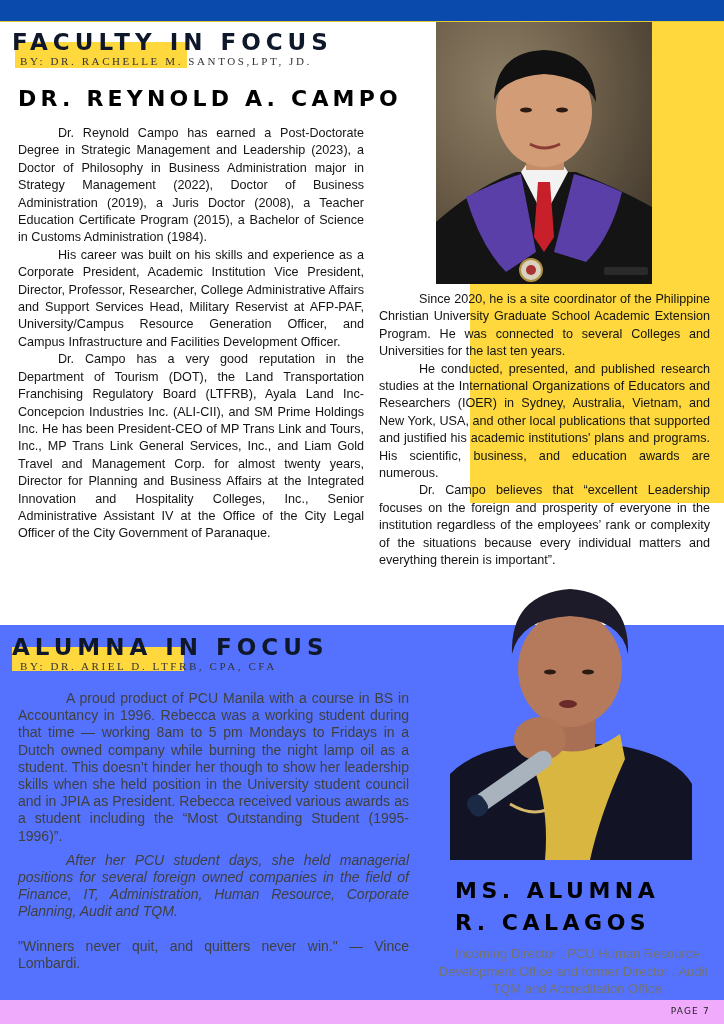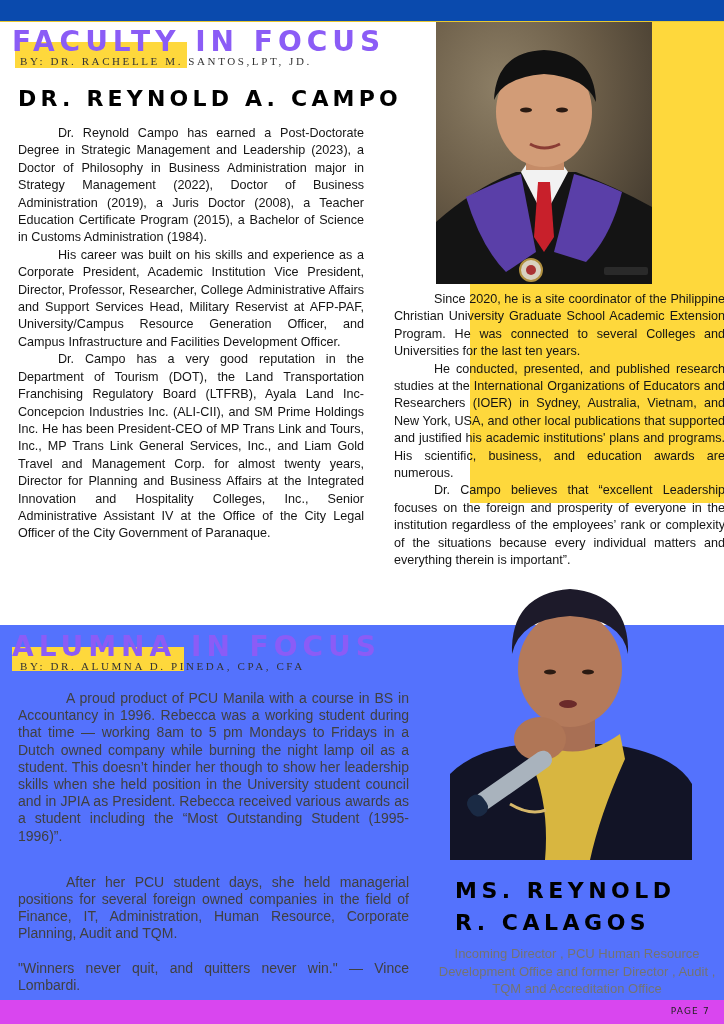--- a/index.html
+++ b/index.html
@@ -6,44 +6,44 @@
   html, body { width: 724px; height: 1024px; overflow: hidden; background: #ffffff; }
   body { position: relative; font-family: "Liberation Sans", sans-serif; color: #111; }
 
   .top-bar { position: absolute; left: 0; top: 0; width: 724px; height: 22px; background: #0a4aad; }
   .top-bar-line { position: absolute; left: 0; top: 21px; width: 724px; height: 1px; background: #e8c830; }
 
   .yellow-block { position: absolute; left: 470px; top: 22px; width: 254px; height: 481px; background: #fed83c; }
 
   .heading-wrap { position: absolute; left: 12px; top: 28px; }
   .heading-highlight { position: absolute; left: 3px; top: 14px; width: 172px; height: 26px; background: #fed83c; }
-  .heading { position: relative; font-family: "DejaVu Sans", sans-serif; font-weight: bold; font-size: 28px; letter-spacing: 5px; color: #8b5cf6; line-height: 28px; }
+  .heading { position: relative; font-family: "DejaVu Sans", sans-serif; font-weight: bold; font-size: 23px; letter-spacing: 5px; color: #0f172a; line-height: 28px; }
   .byline { position: relative; font-family: Liberation Serif, serif; font-size: 11px; letter-spacing: 2.6px; color: #333; margin-left: 8px; line-height: 10px; }
 
   .faculty-name { position: absolute; left: 18px; top: 86px; font-family: "DejaVu Sans", sans-serif; font-weight: bold; font-size: 22px; letter-spacing: 4.2px; color: #000; }
 
   .photo-faculty { position: absolute; left: 436px; top: 22px; width: 216px; height: 262px; overflow: hidden;
     background: radial-gradient(ellipse at 30% 20%, #8a7b62 0%, #6b5d47 45%, #4e4434 100%); }
 
   .col { position: absolute; font-size: 12.6px; line-height: 17.4px; text-align: justify; color: #141414; }
   .col p { text-indent: 40px; }
   .col-left { left: 18px; top: 125px; width: 346px; }
-  .col-right { left: 379px; top: 291px; width: 331px; margin-left: 15px; }
+  .col-right { left: 379px; top: 291px; width: 331px; }
 
   .blue-section { position: absolute; left: 0; top: 625px; width: 724px; height: 375px; background: #5472fd; }
-  .footer { position: absolute; left: 0; top: 1000px; width: 724px; height: 24px; background: #d946ef; }
+  .footer { position: absolute; left: 0; top: 1000px; width: 724px; height: 24px; background: #f0abfc; }
   .page-num { position: absolute; right: 14px; top: 6px; font-family: "DejaVu Sans", sans-serif; font-size: 9px; letter-spacing: 1.2px; color: #222; }
 
   .alumna-head { position: absolute; left: 12px; top: 633px; }
   .alumna-head .heading-highlight { left: 0; top: 14px; width: 172px; height: 24px; }
 
   .col-alumna { position: absolute; left: 18px; top: 690px; width: 391px; font-size: 14px; line-height: 17.2px; text-align: justify; color: #404040; }
   .col-alumna p { text-indent: 48px; }
   .col-alumna p.quote { text-indent: 0; margin-top: 17px; }
-  .col-alumna p.second { margin-top: 29px; }
+  .col-alumna p.second { margin-top: 7px; font-style: italic; }
 
   .photo-alumna { position: absolute; left: 450px; top: 584px; width: 242px; height: 276px; overflow: hidden; }
 
   .alumna-name { position: absolute; left: 455px; top: 875px; width: 260px; font-family: "DejaVu Sans", sans-serif; font-weight: bold; font-size: 22px; letter-spacing: 4.5px; line-height: 32px; color: #000; }
   .alumna-title { position: absolute; left: 432px; top: 945px; width: 290px; text-align: center; font-size: 13px; line-height: 17.5px; color: #737373; }
 </style>
 </head>
 <body>
 
 <div class="top-bar"></div>
@@ -105,21 +105,21 @@
   <p>Since 2020, he is a site coordinator of the Philippine Christian University Graduate School Academic Extension Program. He was connected to several Colleges and Universities for the last ten years.</p>
   <p>He conducted, presented, and published research studies at the International Organizations of Educators and Researchers (IOER) in Sydney, Australia, Vietnam, and New York, USA, and other local publications that supported and justified his academic institutions' plans and programs. His scientific, business, and education awards are numerous.</p>
   <p>Dr. Campo believes that “excellent Leadership focuses on the foreign and prosperity of everyone in the institution regardless of the employees’ rank or complexity of the situations because every individual matters and everything therein is important”.</p>
 </div>
 
 <div class="blue-section"></div>
 
 <div class="heading-wrap alumna-head">
   <div class="heading-highlight"></div>
   <div class="heading">ALUMNA IN FOCUS</div>
-  <div class="byline">BY: DR. ALUMNA D. PINEDA, CPA, CFA</div>
+  <div class="byline">BY: DR. ARIEL D. LTFRB, CPA, CFA</div>
 </div>
 
 <div class="col-alumna">
   <p>A proud product of PCU Manila with a course in BS in Accountancy in 1996.   Rebecca was a working student during that time — working 8am to 5 pm Mondays to Fridays in a Dutch owned company while burning the night lamp oil as a student. This doesn’t hinder her though to show her leadership skills when she held position in the University student council and in JPIA as President.  Rebecca received various awards as a student including the “Most Outstanding Student (1995-1996)”.</p>
   <p class="second">After her PCU student days, she held managerial positions for several foreign owned companies in the field of Finance, IT, Administration, Human Resource, Corporate Planning, Audit and TQM.</p>
   <p class="quote">"Winners never quit, and quitters never win." — Vince Lombardi.</p>
 </div>
 
 <div class="photo-alumna">
   <svg width="242" height="276" viewBox="0 0 242 276">
@@ -144,21 +144,21 @@
     <g transform="rotate(-35 60 200)">
       <rect x="20" y="190" width="90" height="18" rx="9" fill="#a9b3bd"></rect>
       <rect x="12" y="188" width="18" height="22" rx="8" fill="#1a2a44"></rect>
     </g>
 
     <path d="M60 220 Q80 232 96 226" stroke="#d6b86a" stroke-width="3" fill="none"></path>
   </svg>
 </div>
 
 <div class="alumna-name">
-  <div>MS. REYNOLD</div>
+  <div>MS. ALUMNA</div>
   <div>R. CALAGOS</div>
 </div>
 
 <div class="alumna-title">Incoming Director , PCU Human Resource Development Office and former Director , Audit , TQM and Accreditation Office</div>
 
 <div class="footer">
   <span class="page-num">PAGE 7</span>
 </div>
 
 </body></html>

